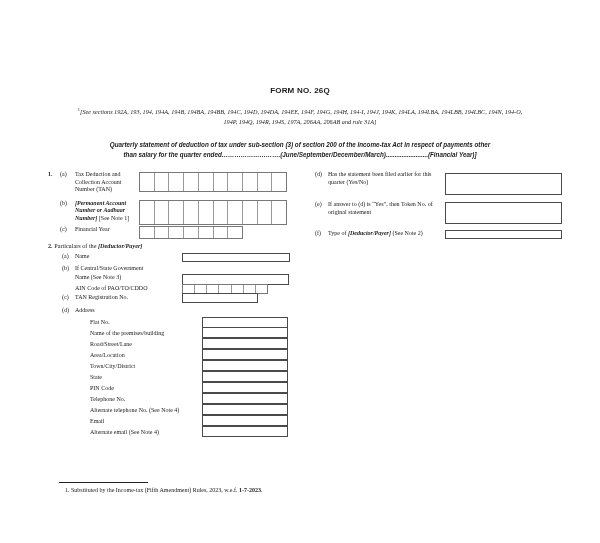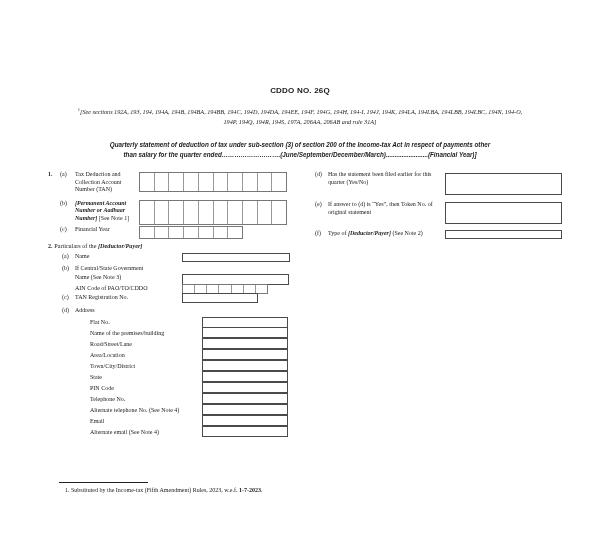--- a/index.html
+++ b/index.html
@@ -75,21 +75,21 @@
   .footnote{position:absolute;top:482px;left:59px;font-size:6px;}
   .fn-rule{width:89px;border-top:1.4px solid #222;height:0;}
   .fn-text{margin-top:4px;margin-left:6px;}
   .fn-text b{font-weight:bold;}
 </style>
 </head>
 <body>
 
 <div class="page">
 
-  <div class="form-title">CDDO NO. 26Q</div>
+  <div class="form-title">FORM NO. 26Q</div>
 
   <div class="sections-note">
     <sup>1</sup><span>[See sections 192A, 193, 194, 194A, 194B, 194BA, 194BB, 194C, 194D, 194DA, 194EE, 194F, 194G, 194H, 194-I, 194J, 194K, 194LA, 194LBA, 194LBB, 194LBC, 194N, 194-O,</span><br>
     <span>194P, 194Q, 194R, 194S, 197A, 206AA, 206AB and rule 31A]</span>
   </div>
 
   <div class="subtitle">
     <span>Quarterly statement of deduction of tax under sub-section (3) of section 200 of the Income-tax Act in respect of payments other</span><br>
     <span>than salary for the quarter ended……………………….(June/September/December/March)........................(Financial Year)]</span>
   </div>

